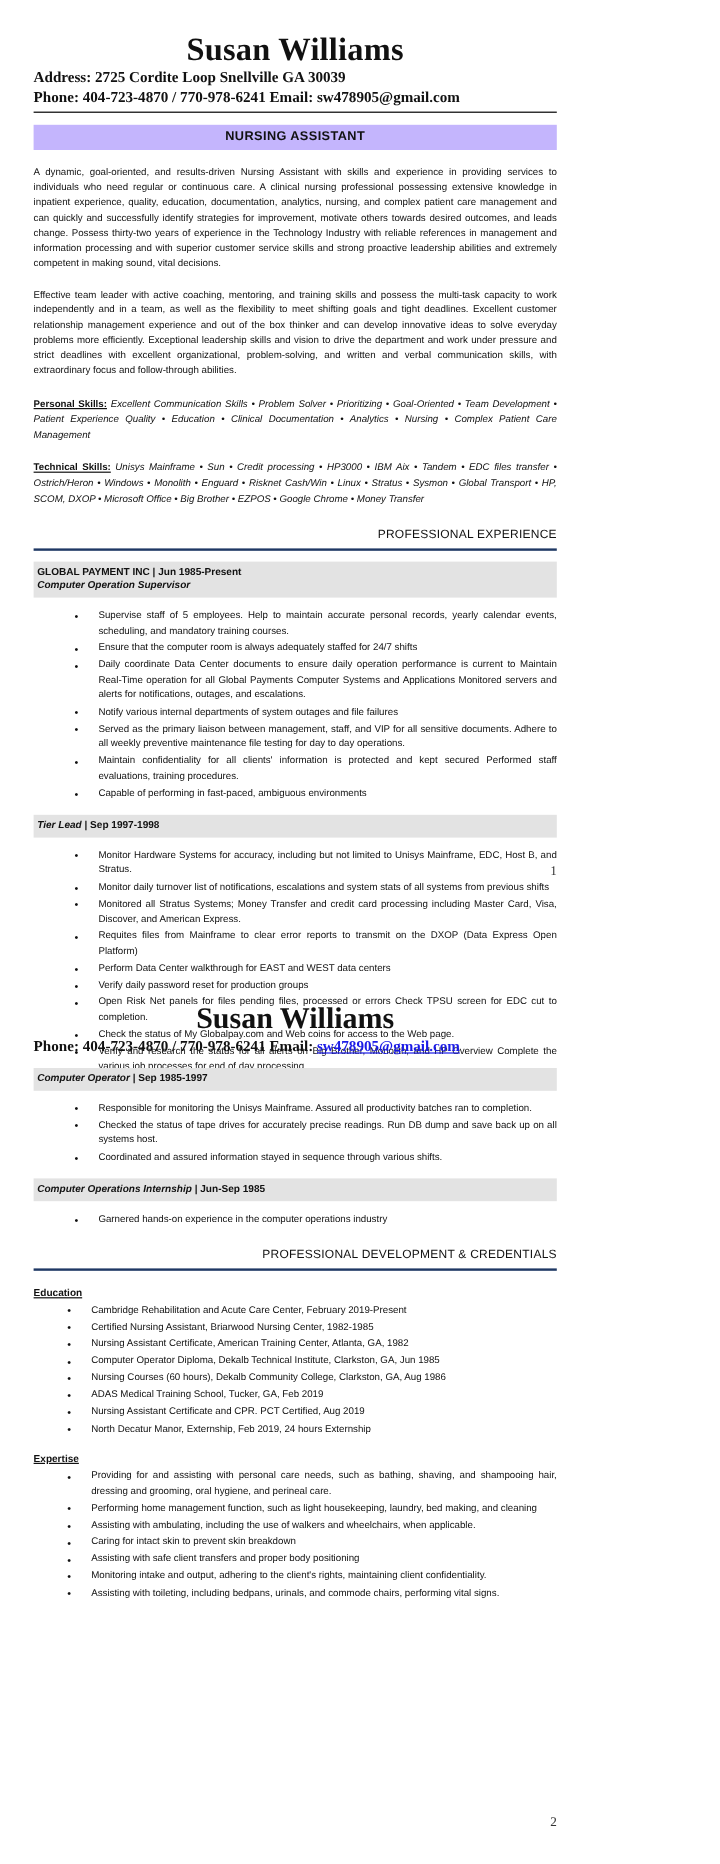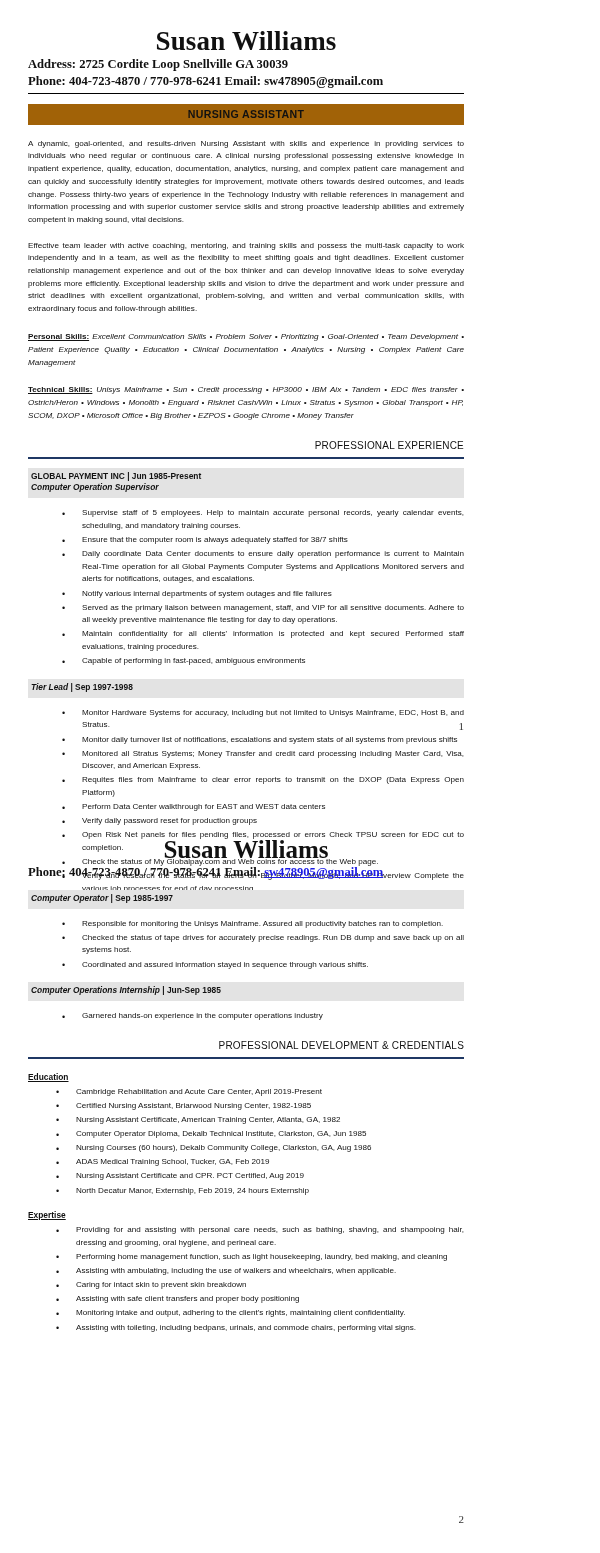--- a/index.html
+++ b/index.html
@@ -52,21 +52,21 @@
     border-top: 1px solid #000000;
     margin: 3px 0 0 0;
   }
   .email-link {
     color: #1a1ae6;
     text-decoration: underline;
   }
 
   
   .title-band {
-    background: #a16207;
+    background: #c4b5fd;
     text-align: center;
     font-size: 10.6px;
     font-weight: bold;
     letter-spacing: 0.35px;
     padding: 4px 0 5px 0;
     margin-top: 10px;
   }
 
   
   .para {
@@ -189,21 +189,21 @@
 
   <p class="section-head">PROFESSIONAL EXPERIENCE</p>
   <hr class="section-rule">
 
   <div class="job-band">
     <span>GLOBAL PAYMENT INC | Jun 1985-Present</span>
     <span class="job-sub">Computer Operation Supervisor</span>
   </div>
   <ul class="bullets">
     <li>Supervise staff of 5 employees. Help to maintain accurate personal records, yearly calendar events, scheduling, and mandatory training courses.</li>
-    <li>Ensure that the computer room is always adequately staffed for 38/7 shifts</li>
+    <li>Ensure that the computer room is always adequately staffed for 24/7 shifts</li>
     <li>Daily coordinate Data Center documents to ensure daily operation performance is current to Maintain Real-Time operation for all Global Payments Computer Systems and Applications Monitored servers and alerts for notifications, outages, and escalations.</li>
     <li>Notify various internal departments of system outages and file failures</li>
     <li>Served as the primary liaison between management, staff, and VIP for all sensitive documents. Adhere to all weekly preventive maintenance file testing for day to day operations.</li>
     <li>Maintain confidentiality for all clients' information is protected and kept secured Performed staff evaluations, training procedures.</li>
     <li>Capable of performing in fast-paced, ambiguous environments</li>
   </ul>
 
   <div class="job-band tight">
     <span class="job-role-it">Tier Lead</span><span> | Sep 1997-1998</span>
   </div>
@@ -246,21 +246,21 @@
   </div>
   <ul class="bullets">
     <li>Garnered hands-on experience in the computer operations industry</li>
   </ul>
 
   <p class="section-head">PROFESSIONAL DEVELOPMENT &amp; CREDENTIALS</p>
   <hr class="section-rule">
 
   <p class="credential-head">Education</p>
   <ul class="bullets sub">
-    <li>Cambridge Rehabilitation and Acute Care Center, April 2019-Present</li>
+    <li>Cambridge Rehabilitation and Acute Care Center, February 2019-Present</li>
     <li>Certified Nursing Assistant, Briarwood Nursing Center, 1982-1985</li>
     <li>Nursing Assistant Certificate, American Training Center, Atlanta, GA, 1982</li>
     <li>Computer Operator Diploma, Dekalb Technical Institute, Clarkston, GA, Jun 1985</li>
     <li>Nursing Courses (60 hours), Dekalb Community College, Clarkston, GA, Aug 1986</li>
     <li>ADAS Medical Training School, Tucker, GA, Feb 2019</li>
     <li>Nursing Assistant Certificate and CPR. PCT Certified, Aug 2019</li>
     <li>North Decatur Manor, Externship, Feb 2019, 24 hours Externship</li>
   </ul>
 
   <p class="credential-head">Expertise</p>

